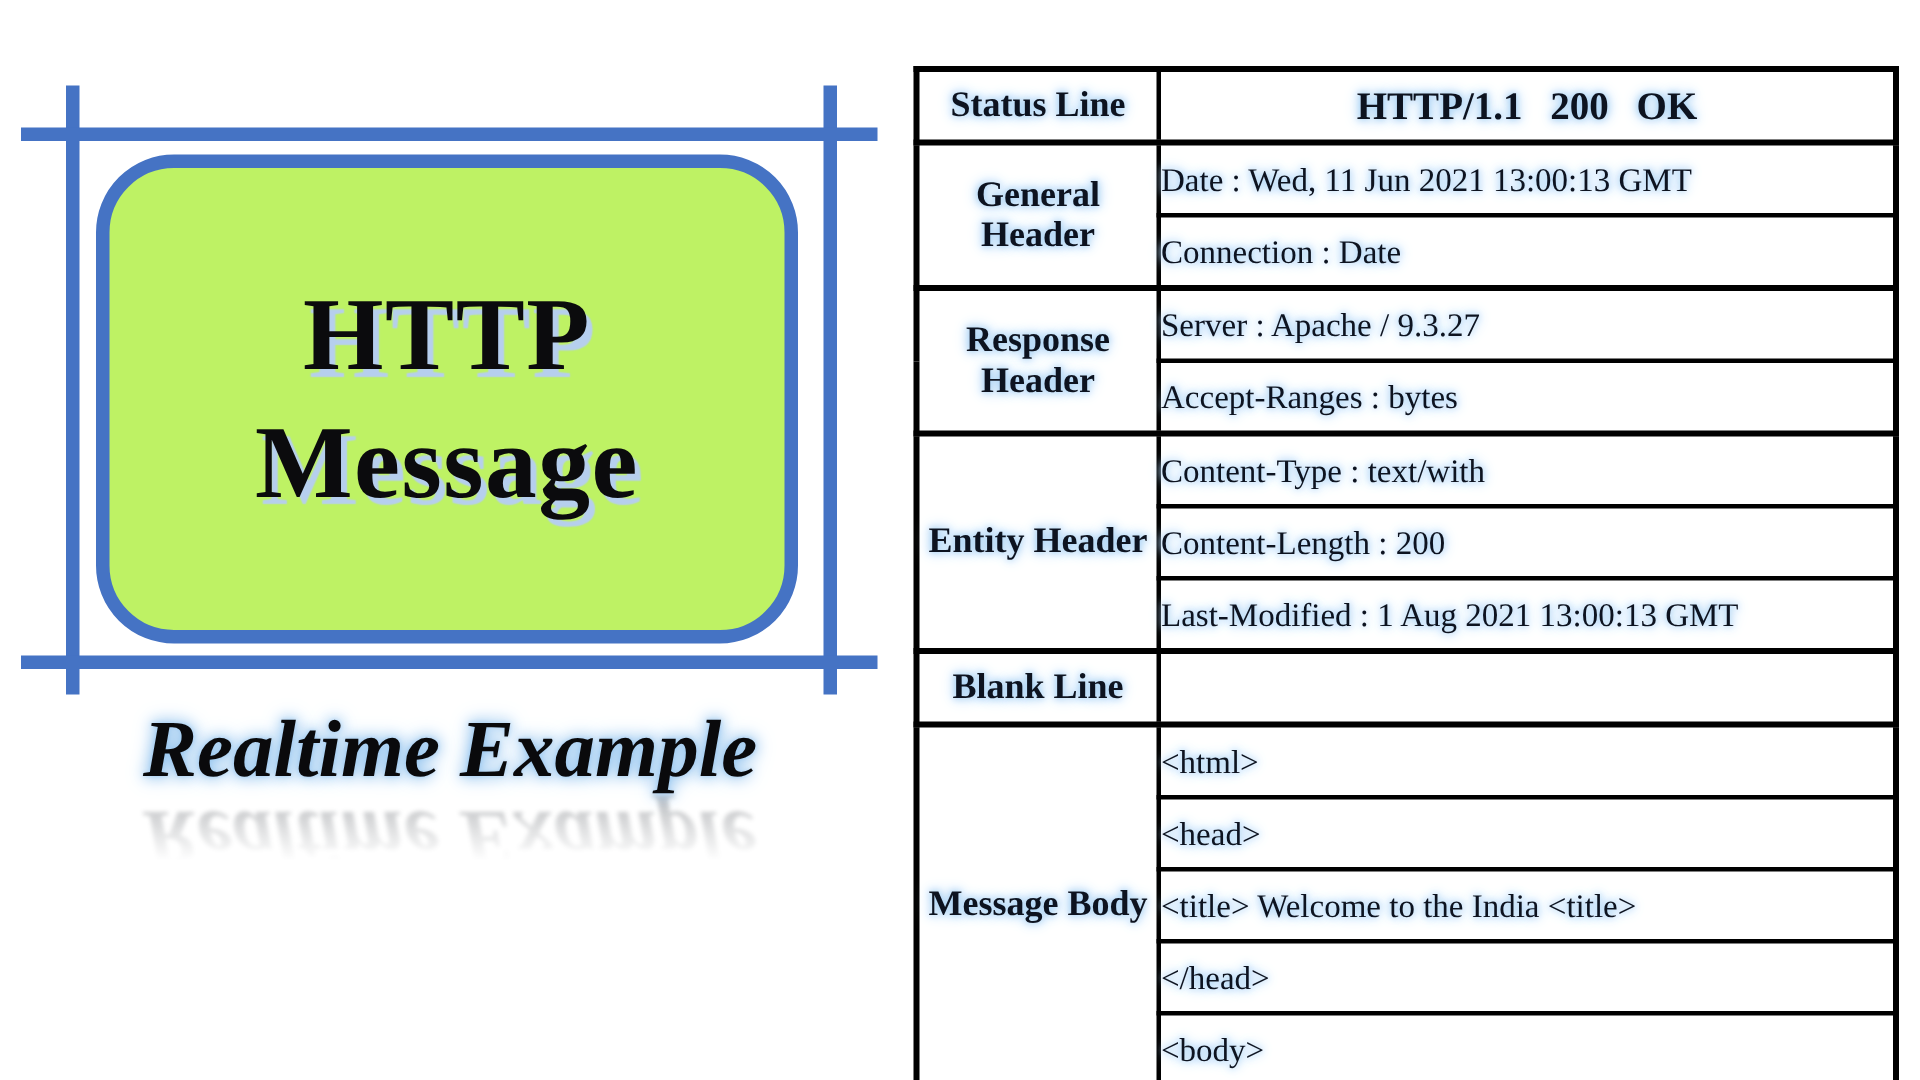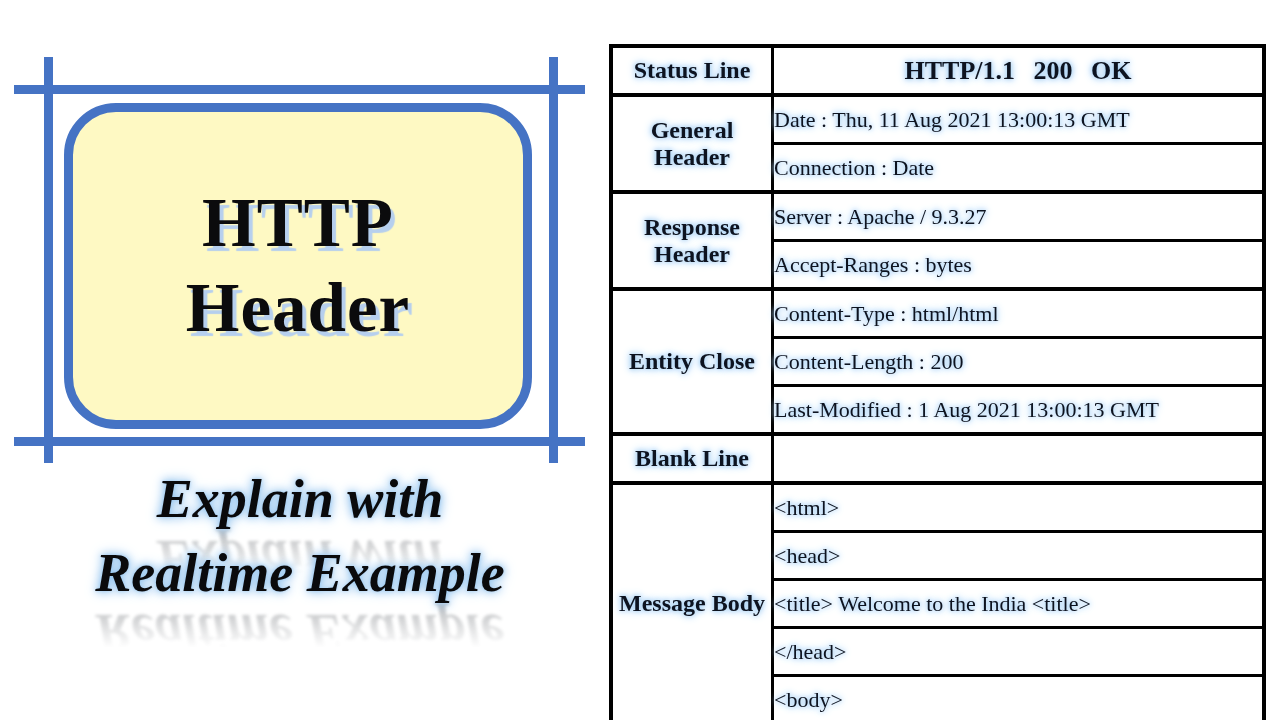--- a/index.html
+++ b/index.html
@@ -16,21 +16,21 @@
   .vline.v1{left:44px;}
   .vline.v2{left:549px;}
   .hline{position:absolute;height:9px;left:14px;width:571px;background:var(--blue);}
   .hline.h1{top:85px;}
   .hline.h2{top:437px;}
 
   .title-box{
     position:absolute;left:64px;top:103px;width:450px;height:308px;
     border:9px solid var(--blue);border-radius:52px;
     display:flex;flex-direction:column;align-items:center;justify-content:center;gap:16px;
-    background:#fef9c3;
+    background:#bef264;
   }
   .title-line{
     font-size:69px;font-weight:bold;color:#0b0b0d;letter-spacing:1px;line-height:1.0;
     text-shadow:4px 5px 1px #b6cfee;
   }
 
   
   .subtitle{position:absolute;left:5px;top:462px;width:590px;text-align:center;}
   .subtitle-line{position:relative;display:block;height:74px;}
   .subtitle-text,.subtitle-reflection{
@@ -74,63 +74,59 @@
 
 <div class="canvas">
 
   <div class="vline v1"></div>
   <div class="vline v2"></div>
   <div class="hline h1"></div>
   <div class="hline h2"></div>
 
   <div class="title-box">
     <div class="title-line">HTTP</div>
-    <div class="title-line">Header</div>
+    <div class="title-line">Message</div>
   </div>
 
   <div class="subtitle">
-    <div class="subtitle-line">
-      <span class="subtitle-text">Explain with</span>
-      <span class="subtitle-reflection" aria-hidden="true">Explain with</span>
-    </div>
     <div class="subtitle-line">
       <span class="subtitle-text">Realtime Example</span>
       <span class="subtitle-reflection" aria-hidden="true">Realtime Example</span>
     </div>
   </div>
 
   <table class="http-table">
     <tbody>
       <tr>
         <td class="label-cell">Status Line</td>
         <td class="value-cell status-cell">HTTP/1.1 200 OK</td>
       </tr>
     </tbody>
     <tbody>
       <tr>
         <td class="label-cell" rowspan="2">General Header</td>
-        <td class="value-cell">Date : Thu, 11 Aug 2021 13:00:13 GMT</td>
+        <td class="value-cell">Date : Wed, 11 Jun 2021 13:00:13 GMT</td>
       </tr>
       <tr>
         <td class="value-cell">Connection : Date</td>
       </tr>
     </tbody>
     <tbody>
       <tr>
         <td class="label-cell" rowspan="2">Response Header</td>
         <td class="value-cell">Server : Apache / 9.3.27</td>
       </tr>
       <tr>
         <td class="value-cell">Accept-Ranges : bytes</td>
       </tr>
     </tbody>
     <tbody>
       <tr>
-        <td class="label-cell" rowspan="3">Entity Close</td>
-        <td class="value-cell">Content-Type : html/html</td>
+        <td class="label-cell" rowspan="3">Entity Header</td>
+        <td class="value-cell">Content-Type : text/with</td>
       </tr>
       <tr>
         <td class="value-cell">Content-Length : 200</td>
       </tr>
       <tr>
         <td class="value-cell">Last-Modified : 1 Aug 2021 13:00:13 GMT</td>
       </tr>
     </tbody>
     <tbody>
       <tr>

